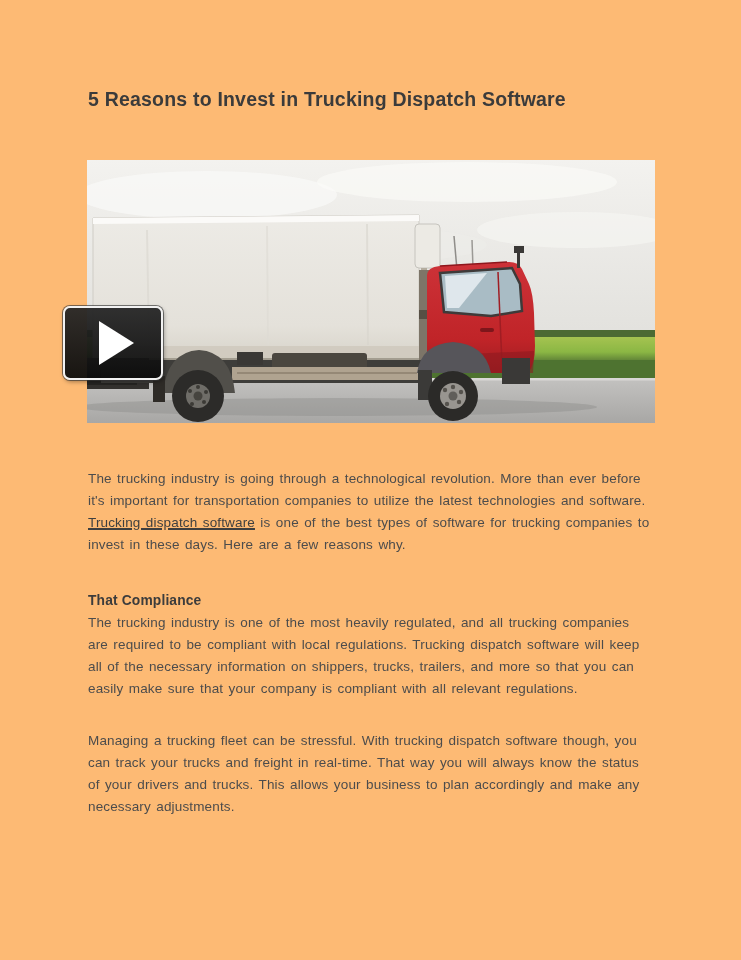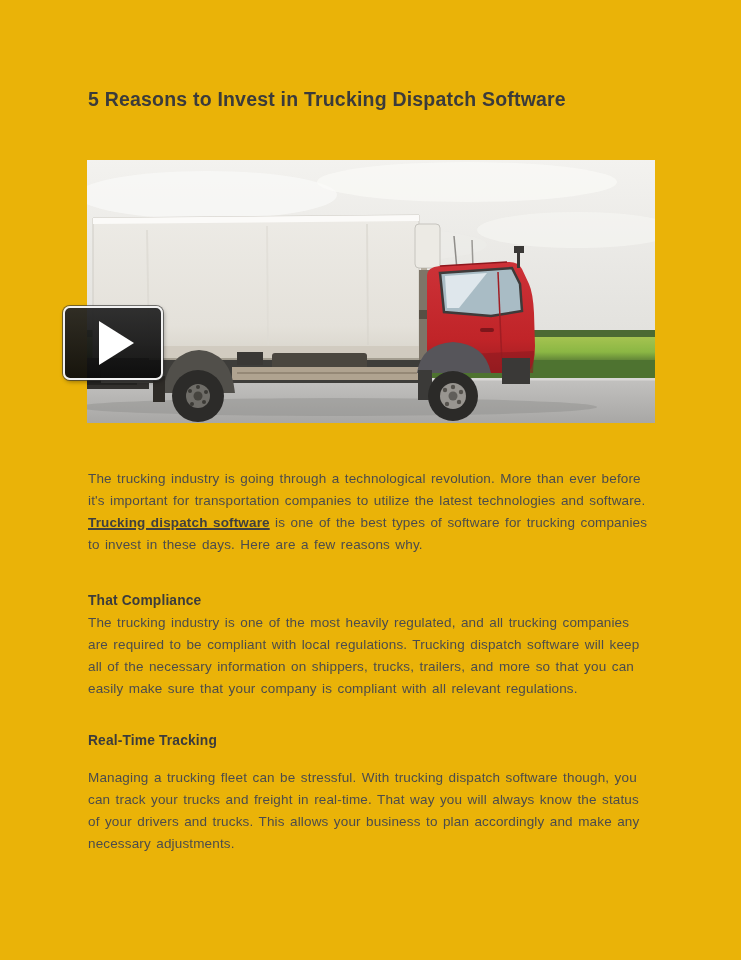--- a/index.html
+++ b/index.html
@@ -1,21 +1,21 @@
 <!DOCTYPE html>
 <html><head>
 <meta charset="utf-8">
 <style>
   * { box-sizing: border-box; }
   html, body { margin: 0; padding: 0; background: #ffffff; }
   .page {
     position: relative;
     width: 741px;
     height: 960px;
-    background: #eab308;
+    background: #fdba74;
     font-family: "Liberation Sans", sans-serif;
     overflow: hidden;
   }
   .content {
     position: absolute;
     left: 88px;
     top: 0;
     width: 565px;
   }
   h1.title {
@@ -60,21 +60,21 @@
   p.body {
     margin: 0;
     font-size: 13.5px;
     line-height: 22px;
     color: #4c4c4c;
     letter-spacing: 0.15px;
     word-spacing: 1.5px;
   }
   p.intro { margin-top: 45px; }
   a.inline-link {
-    font-weight: bold;
+    font-weight: normal;
     color: #3f3f3f;
     text-decoration: underline;
     text-decoration-thickness: 1.5px;
     cursor: pointer;
   }
   section.block-1 { margin-top: 34px; }
   section.block-2 { margin-top: 30px; }
   h2.section-heading {
     margin: 0;
     font-size: 13.8px;
@@ -214,18 +214,17 @@
     </figure>
 
     <p class="body intro"><span>The trucking industry is going through a technological revolution. More than ever before it's important for transportation companies to utilize the latest technologies and software. </span><a class="inline-link">Trucking dispatch software</a><span> is one of the best types of software for trucking companies to invest in these days. Here are a few reasons why.</span></p>
 
     <section class="block-1">
       <h2 class="section-heading">That Compliance</h2>
       <p class="body">The trucking industry is one of the most heavily regulated, and all trucking companies are required to be compliant with local regulations. Trucking dispatch software will keep all of the necessary information on shippers, trucks, trailers, and more so that you can easily make sure that your company is compliant with all relevant regulations.</p>
     </section>
 
     <section class="block-2">
-      <h2 class="section-heading">Real-Time Tracking</h2>
       <p class="body">Managing a trucking fleet can be stressful. With trucking dispatch software though, you can track your trucks and freight in real-time. That way you will always know the status of your drivers and trucks. This allows your business to plan accordingly and make any necessary adjustments.</p>
     </section>
 
   </div>
 </div>
 
 </body></html>

